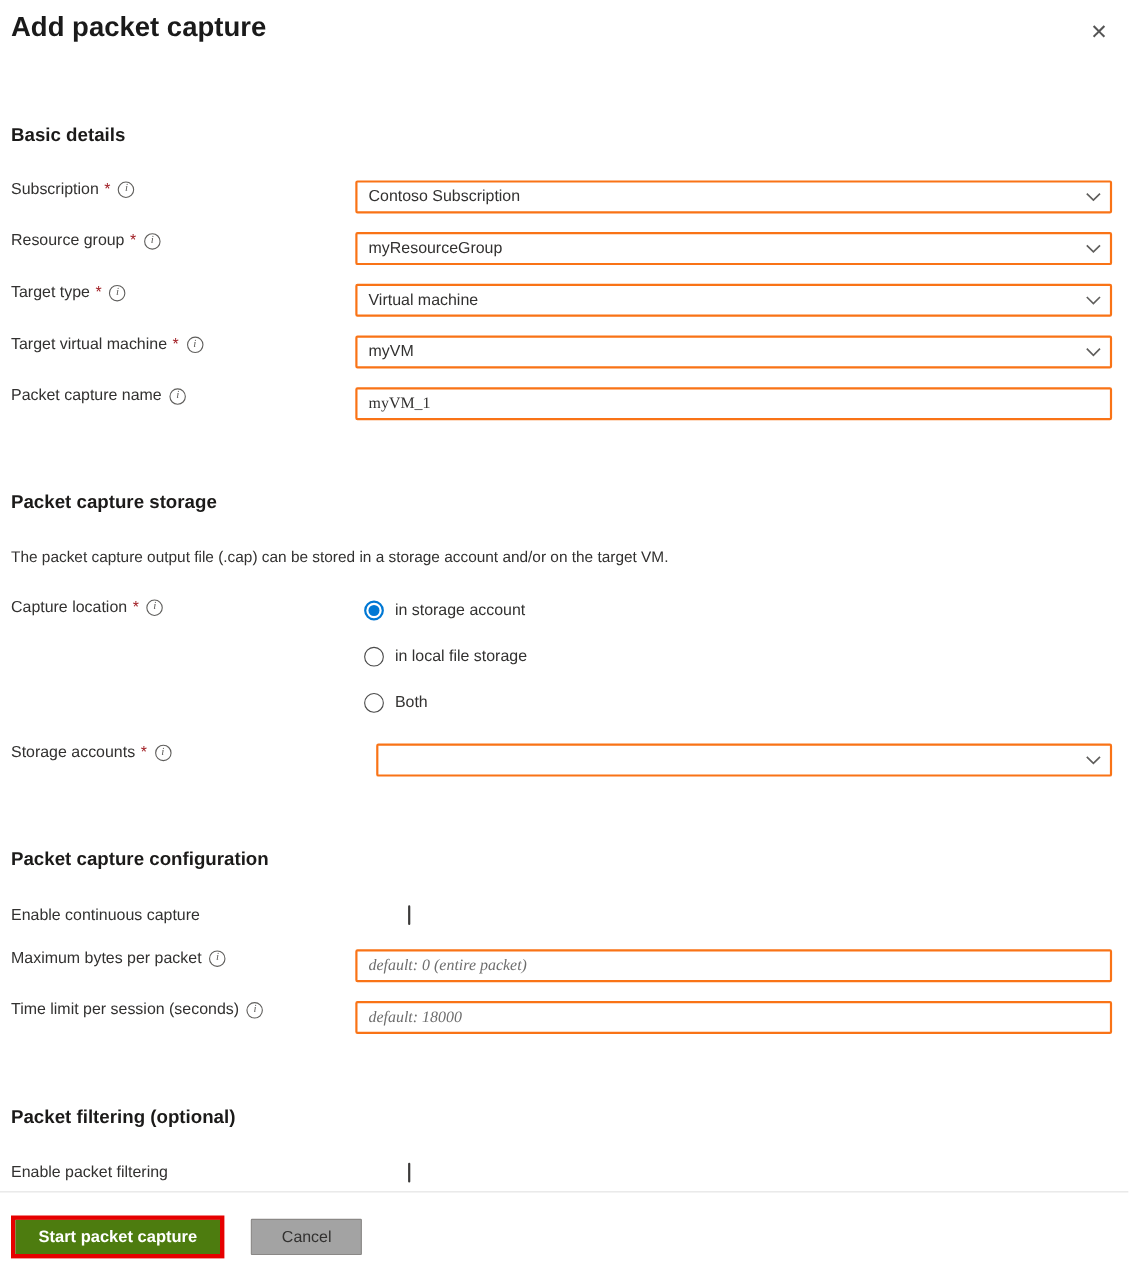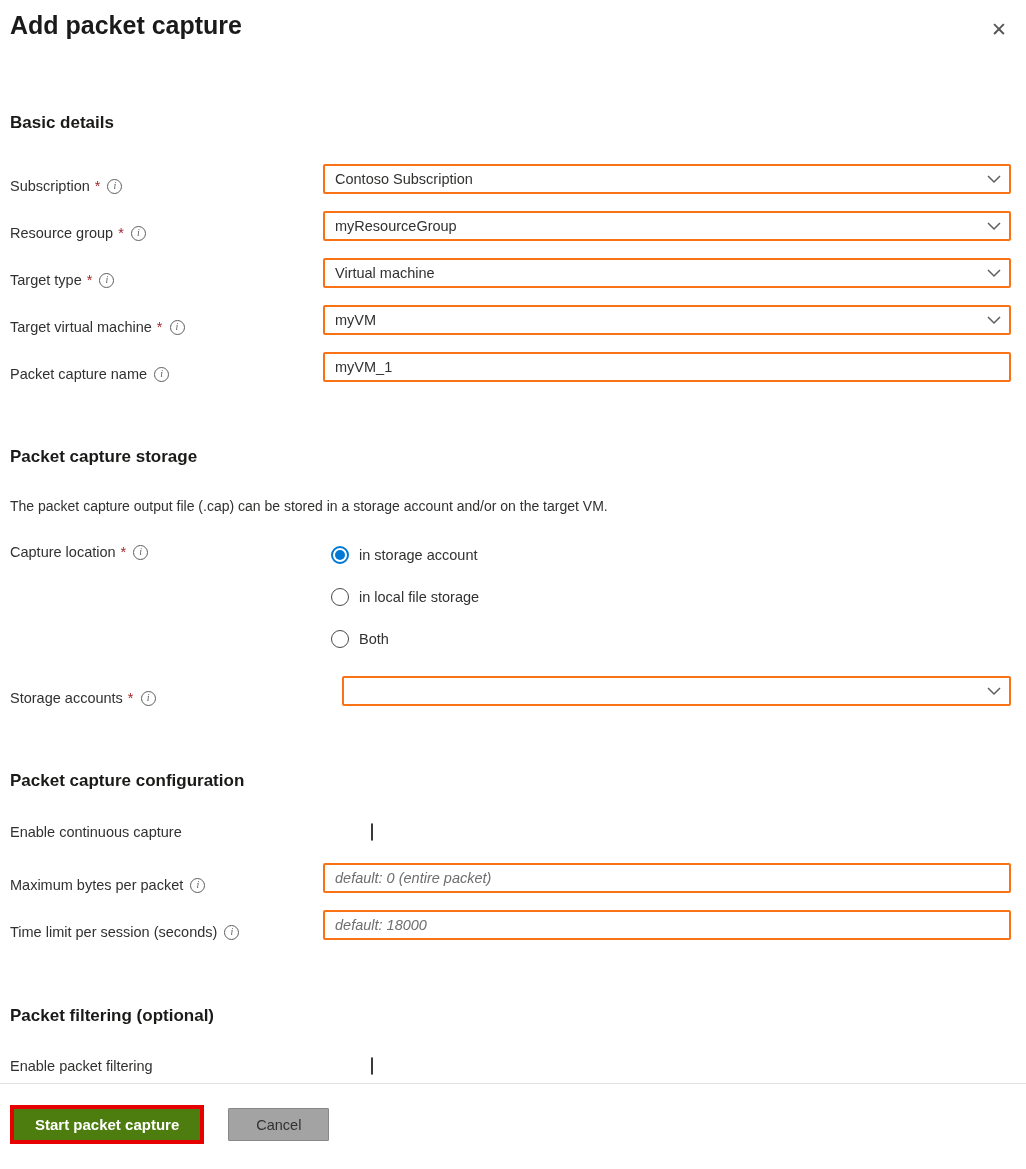--- a/index.html
+++ b/index.html
@@ -21,39 +21,39 @@
   
   .section-heading { margin: 0; font-size: 17px; font-weight: 700; color: #1b1a19; line-height: 21px; }
   .h-basic      { margin-top: 71px; }
   .h-storage    { margin-top: 64px; }
   .h-config     { margin-top: 64px; }
   .h-filtering  { margin-top: 65px; }
 
   .section-desc { margin: 31px 0 0 0; line-height: 17px; font-size: 14px; color: #323130; }
 
   
-  .form-row { display: flex; align-items: flex-end; margin-top: 0; margin-bottom: 17px; }
+  .form-row { display: flex; align-items: flex-start; margin-top: 0; margin-bottom: 17px; }
   .row-first { margin-top: 31px; }
   .form-row.align-top { align-items: flex-start; }
   .form-label { width: 313px; flex: none; display: flex; align-items: center; font-size: 14.5px; color: #323130; }
   .req { color: #a4262c; margin-left: 5px; }
   .info-icon { width: 15px; height: 15px; border: 1px solid #5f5e5c; border-radius: 50%;
                display: inline-flex; align-items: center; justify-content: center;
                margin-left: 7px; flex: none; cursor: default; }
   .info-icon::before { content: "i"; font-family: "Liberation Serif", serif; font-style: italic;
                        font-size: 10px; color: #5f5e5c; line-height: 1; }
   .control { flex: 1; position: relative; }
 
   
   .dropdown, .text-input {
     width: 100%; height: 30px; border: 2px solid #f97316; border-radius: 2px; background: #fff;
     display: flex; align-items: center; padding: 0 30px 0 10px; font-size: 14.5px; color: #323130;
     cursor: pointer;
   }
-  .text-input { padding-right: 0; cursor: text; font-family: Liberation Sans, sans-serif; }
+  .text-input { padding-right: 0; cursor: text; font-family: Liberation Serif, serif; }
   input.text-input::placeholder { color: #6e6e6e; font-style: italic; opacity: 1; }
   .chevron { position: absolute; right: 10px; top: 50%; transform: translateY(-50%); pointer-events: none; }
 
   
   .radio-group { padding-top: 2px; }
   .radio-option { display: flex; align-items: center; margin-bottom: 24px; margin-left: 8px; cursor: pointer; }
   .radio-option:last-child { margin-bottom: 0; }
   .radio { width: 18px; height: 18px; border: 1px solid #4a4a4a; border-radius: 50%; flex: none;
            display: flex; align-items: center; justify-content: center; background: #fff; }
   .radio.selected { border: 2px solid #0078d4; }

